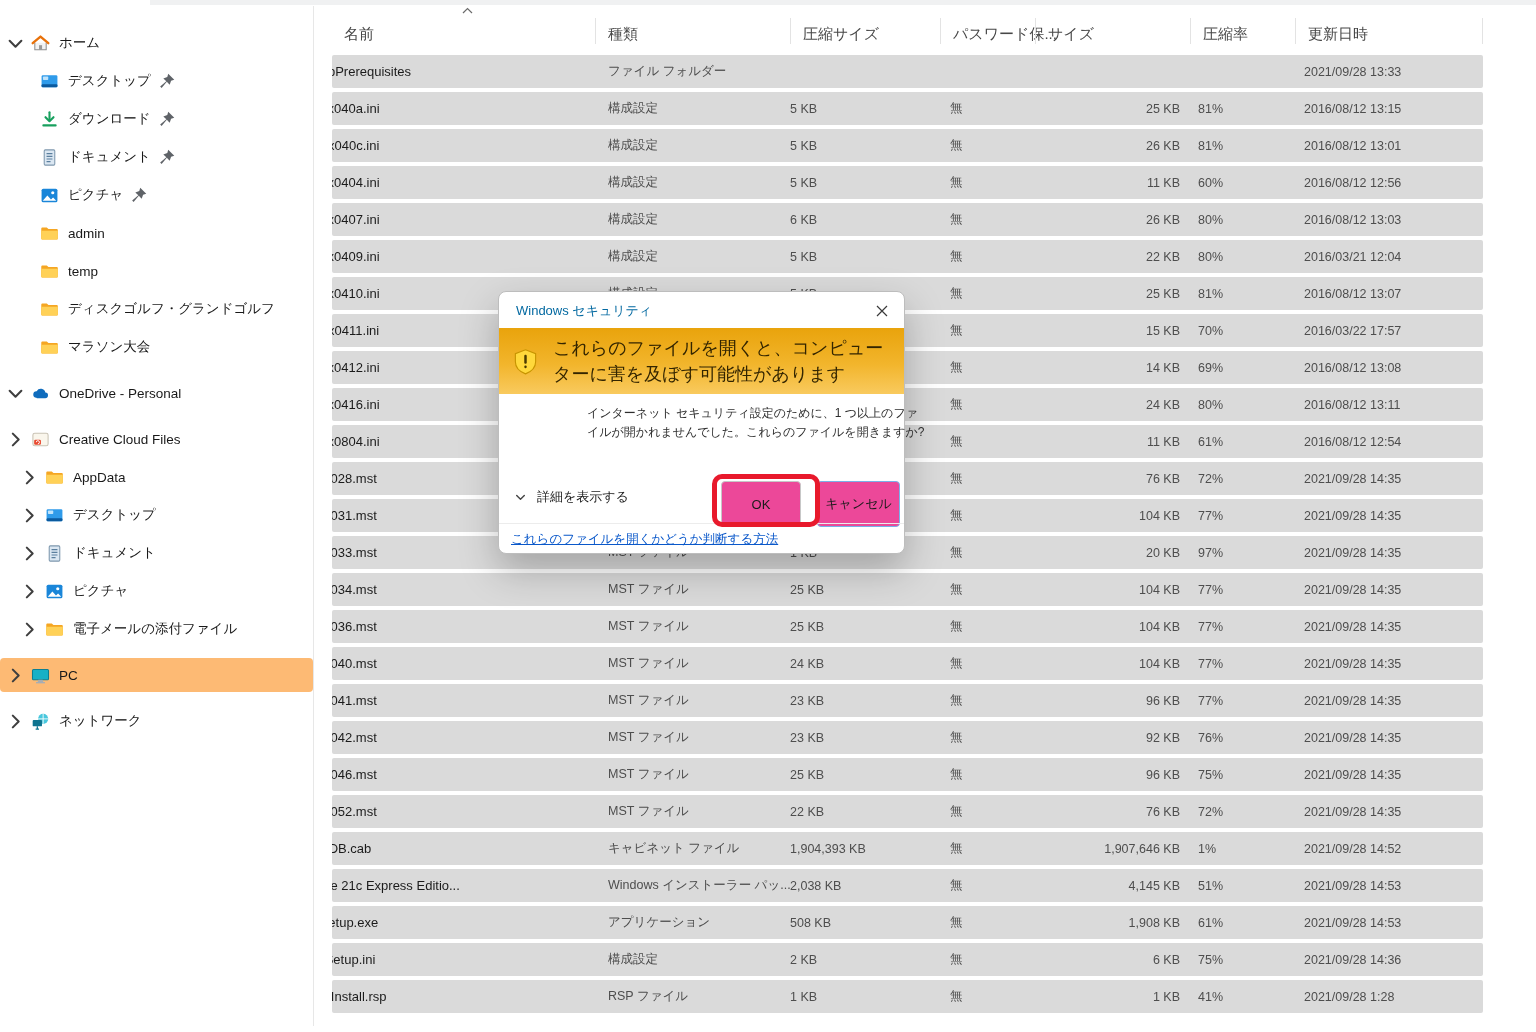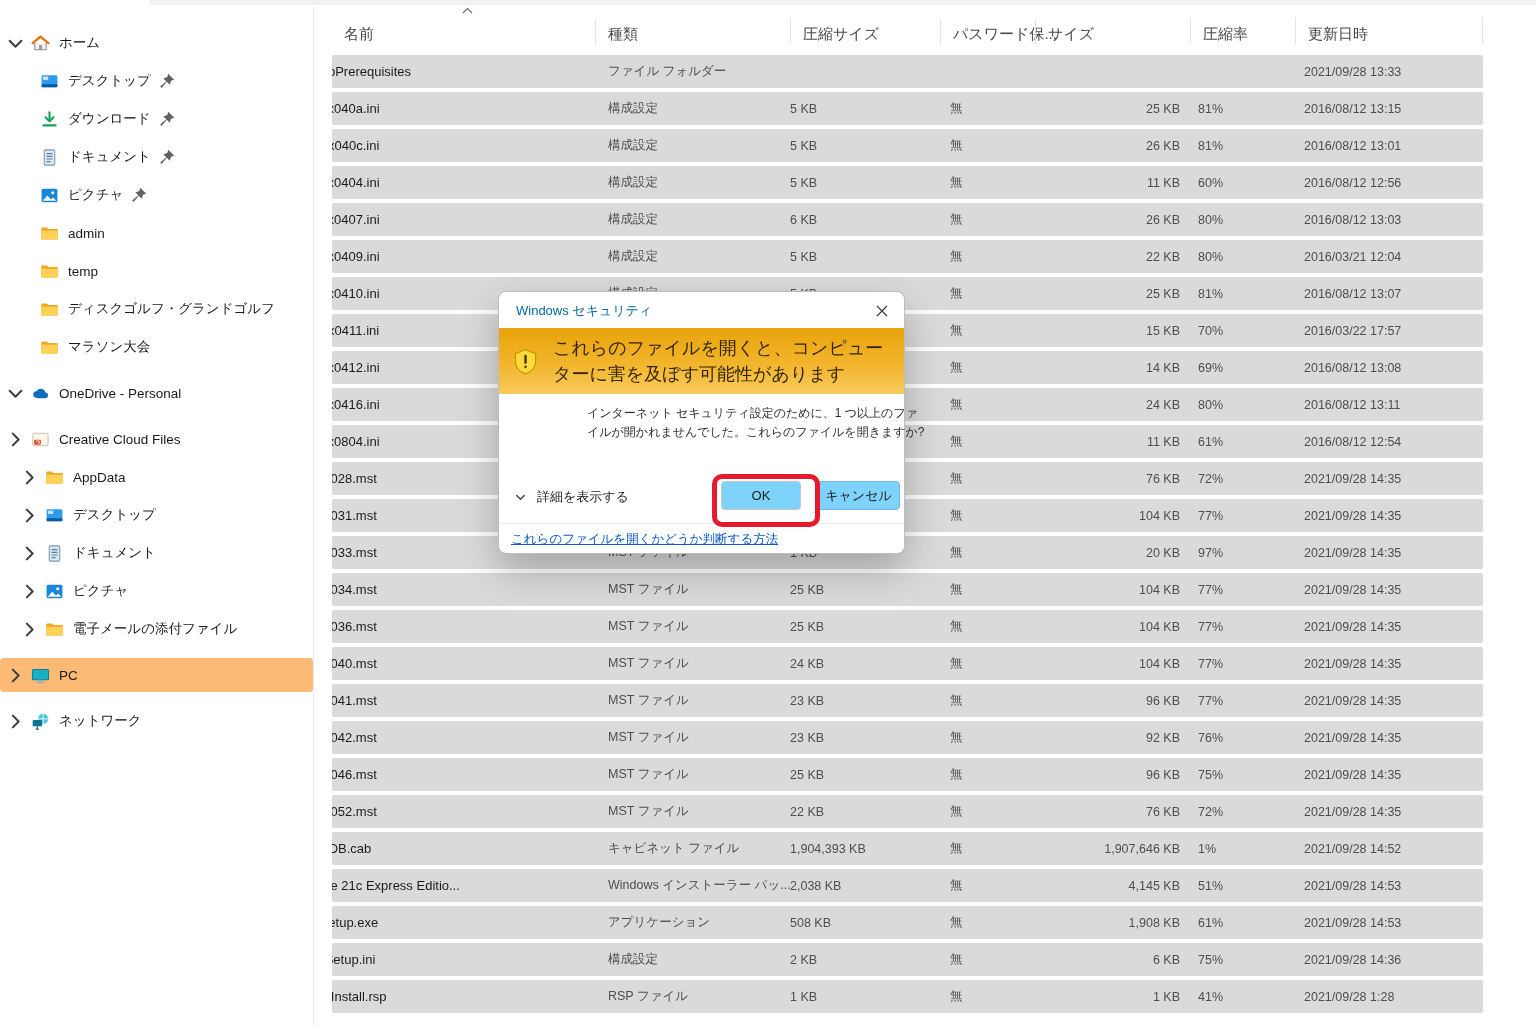--- a/index.html
+++ b/index.html
@@ -58,22 +58,22 @@
     display:flex;align-items:center;justify-content:center;padding:0;cursor:default;}
   .dlg-banner{position:absolute;left:0;top:36px;width:100%;height:66px;
     background:linear-gradient(180deg,#e9a30c 0%,#f2b52c 55%,#f9ca5e 100%);
     display:flex;align-items:center;}
   .dlg-banner .shield{width:27px;height:27px;margin-left:13px;flex:0 0 auto;}
   .banner-text{margin-left:14px;margin-right:8px;font-size:18px;line-height:1.45;color:#332500;}
   .dlg-body{position:absolute;left:55px;top:112px;width:338px;font-size:12px;line-height:1.6;color:#2e2e2e;margin-left:33px;}
   .dlg-details{position:absolute;left:15px;top:196px;display:flex;align-items:center;gap:10px;
     font-size:13px;color:#1b1b1b;cursor:default;}
   .dlg-details .chev-sm{width:13px;height:13px;display:inline-flex;}
-  .btn{position:absolute;top:189px;height:29px;border-radius:4px;font-size:13px;
-    font-family:"Liberation Sans","DejaVu Sans",sans-serif;background:#7dd3fc;color:#1b1b1b;cursor:default;}
+  .btn{position:absolute;top:189px;height:46px;border-radius:4px;font-size:13px;
+    font-family:"Liberation Sans","DejaVu Sans",sans-serif;background:#ec4899;color:#1b1b1b;cursor:default;}
   .btn-ok{left:222px;width:80px;border:1px solid #c7c7c7;}
   .btn-cancel{left:318px;width:83px;border:1px solid #79b1e8;}
   .dlg-sep{position:absolute;left:0;top:231px;width:100%;border-top:1px solid #ececec;}
   .dlg-link{position:absolute;left:12px;top:239px;font-size:12.5px;color:#0a58ca;text-decoration:underline;cursor:pointer;}
   .annotation{position:absolute;left:213px;top:182px;width:98px;height:43px;
     border:5px solid #e8192c;border-radius:10px;pointer-events:none;}
 </style>
 </head>
 <body>
 

